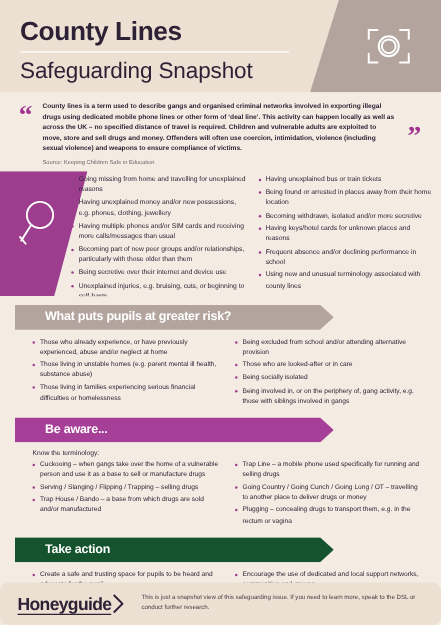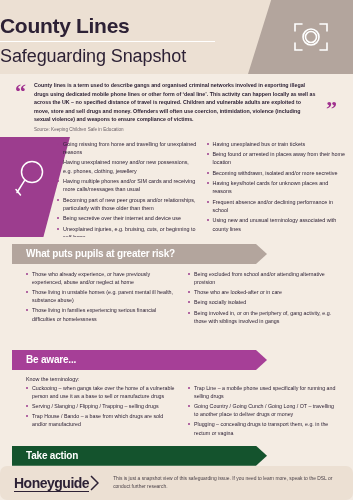--- a/index.html
+++ b/index.html
@@ -29,21 +29,21 @@
   .header-angle {
     position: absolute;
     top: 0; right: 0;
     width: 105px;
     height: 74px;
     background: #b3a59d;
     clip-path: polygon(22% 0, 100% 0, 100% 100%, 0% 100%);
   }
   .header-text {
     position: absolute;
-    left: 0;
+    left: 16px;
     top: 14px;
     width: 230px;
   }
   .header-title {
     font-size: 21px;
     font-weight: bold;
     color: #2d2135;
     letter-spacing: -0.3px;
     line-height: 1.1;
   }
@@ -158,31 +158,31 @@
   }
   ul.bl.signs-list li { font-size: 5.4px; }
 
   
   .band {
     position: relative;
     height: 20px;
     width: 255px;
     display: flex;
     align-items: center;
-    padding-left: 14px;
+    padding-left: 24px;
     clip-path: polygon(0 0, calc(100% - 11px) 0, 100% 50%, calc(100% - 11px) 100%, 0 100%);
   }
   .band-label {
     font-size: 10px;
     font-weight: bold;
     color: #ffffff;
     letter-spacing: -0.2px;
   }
   .band-risk   { background: #b3a59d; }
-  .band-aware  { background: #a63f97; margin-top: 16px; }
+  .band-aware  { background: #a63f97; }
   .band-action { background: #14532d; }
 
   .section { padding: 0 12px; }
   .section-body {
     display: flex;
     gap: 12px;
     padding: 6px 2px 0 14px;
   }
   .section-body .col { width: 150px; }
 

